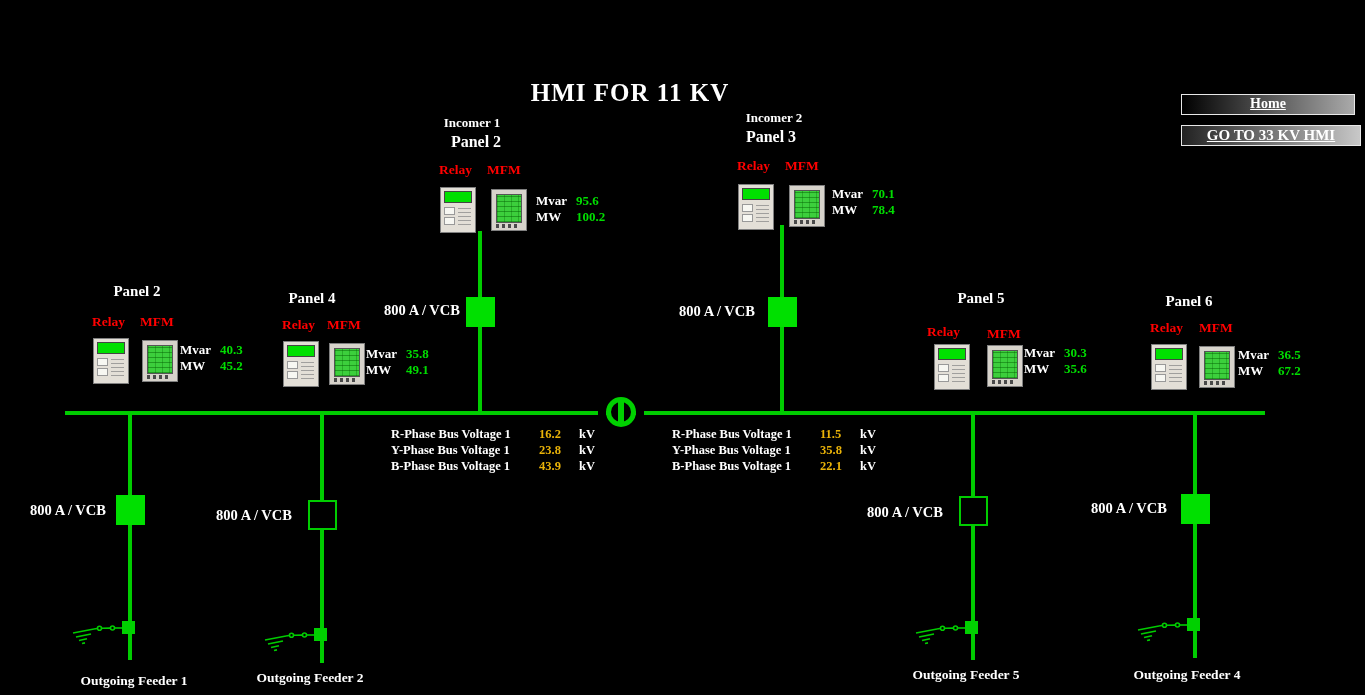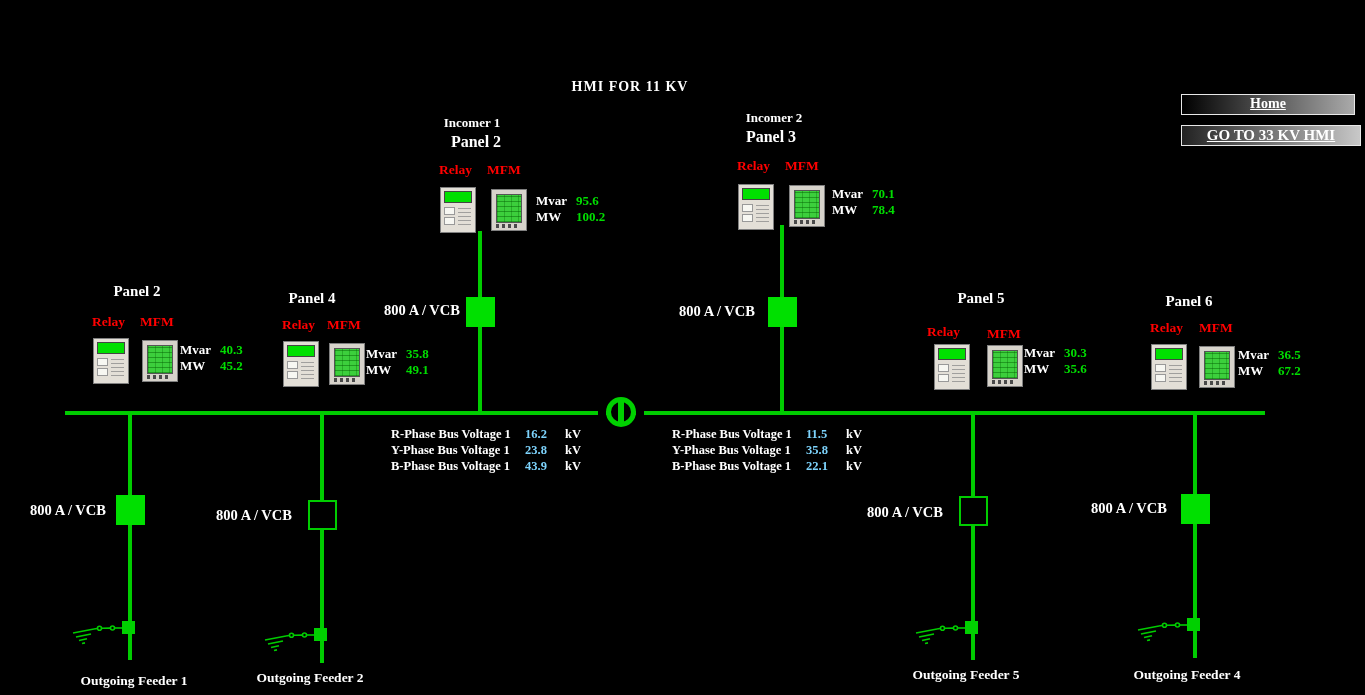--- a/index.html
+++ b/index.html
@@ -11,21 +11,21 @@
   #header-title{left:0;top:11px;width:1264px;text-align:center;color:#fff;font-size:18px;font-weight:bold;letter-spacing:1px;}
   #header-time{right:34px;top:11px;color:#fff;font-size:18px;font-weight:bold;}
   
   .nav-btn{height:19px;border:1px solid #e8e8e8;color:#fff;font-weight:bold;text-align:center;
            text-decoration:underline;cursor:pointer;line-height:18px;}
   #btn-home{left:1181px;top:94px;width:172px;font-size:14px;background:linear-gradient(90deg,#000 0%,#aaa 100%);}
   #btn-goto{left:1181px;top:125px;width:178px;font-size:15px;background:linear-gradient(90deg,#222 0%,#c8c8c8 100%);}
   
   .wtxt{color:#fff;font-weight:bold;}
   .rtxt{color:#ff0000;font-weight:bold;font-size:13.5px;}
-  #page-title{left:480px;top:79px;width:300px;text-align:center;color:#fff;font-size:14px;font-weight:bold;letter-spacing:1px;}
+  #page-title{left:480px;top:79px;width:300px;text-align:center;color:#fff;font-size:25px;font-weight:bold;letter-spacing:1px;}
   .inc-name{font-size:13px;text-align:center;width:100px;}
   .panel-name{font-size:16px;text-align:center;width:100px;}
   .panel-title{font-size:15px;text-align:center;width:104px;}
   .vcb-label{width:110px;text-align:right;font-size:14.5px;color:#fff;font-weight:bold;}
   .feeder-label{width:152px;text-align:center;font-size:13.5px;color:#fff;font-weight:bold;}
   
   .gline{background:#00cc00;}
   .breaker{width:29px;height:30px;box-sizing:border-box;cursor:pointer;}
   .breaker[data-state="closed"]{background:#00e000;}
   .breaker[data-state="open"]{background:#000;border:2px solid #00cc00;}
@@ -48,21 +48,21 @@
   .mfm-icon .mbtns{position:absolute;left:4px;bottom:2px;width:24px;height:4px;
       background:repeating-linear-gradient(90deg,#4a4a4a 0 3px,transparent 3px 6px);}
   
   .reading{display:flex;font-size:13px;font-weight:bold;}
   .rname{width:40px;color:#fff;}
   .rval{color:#00dd00;}
   
   .bvblock{width:230px;}
   .bvrow{display:flex;height:16px;font-size:12.5px;font-weight:bold;}
   .bvlabel{width:128px;color:#fff;}
-  .bvval{width:34px;color:#7dd3fc;margin-left:6px;}
+  .bvval{width:34px;color:#eab308;margin-left:20px;}
   .bvunit{color:#fff;margin-left:6px;}
   .earth-svg{width:52px;height:28px;}
 </style>
 </head>
 <body>
 
 <div id="stage">
 
 
   <div id="page-title" class="abs">HMI FOR 11 KV</div>

